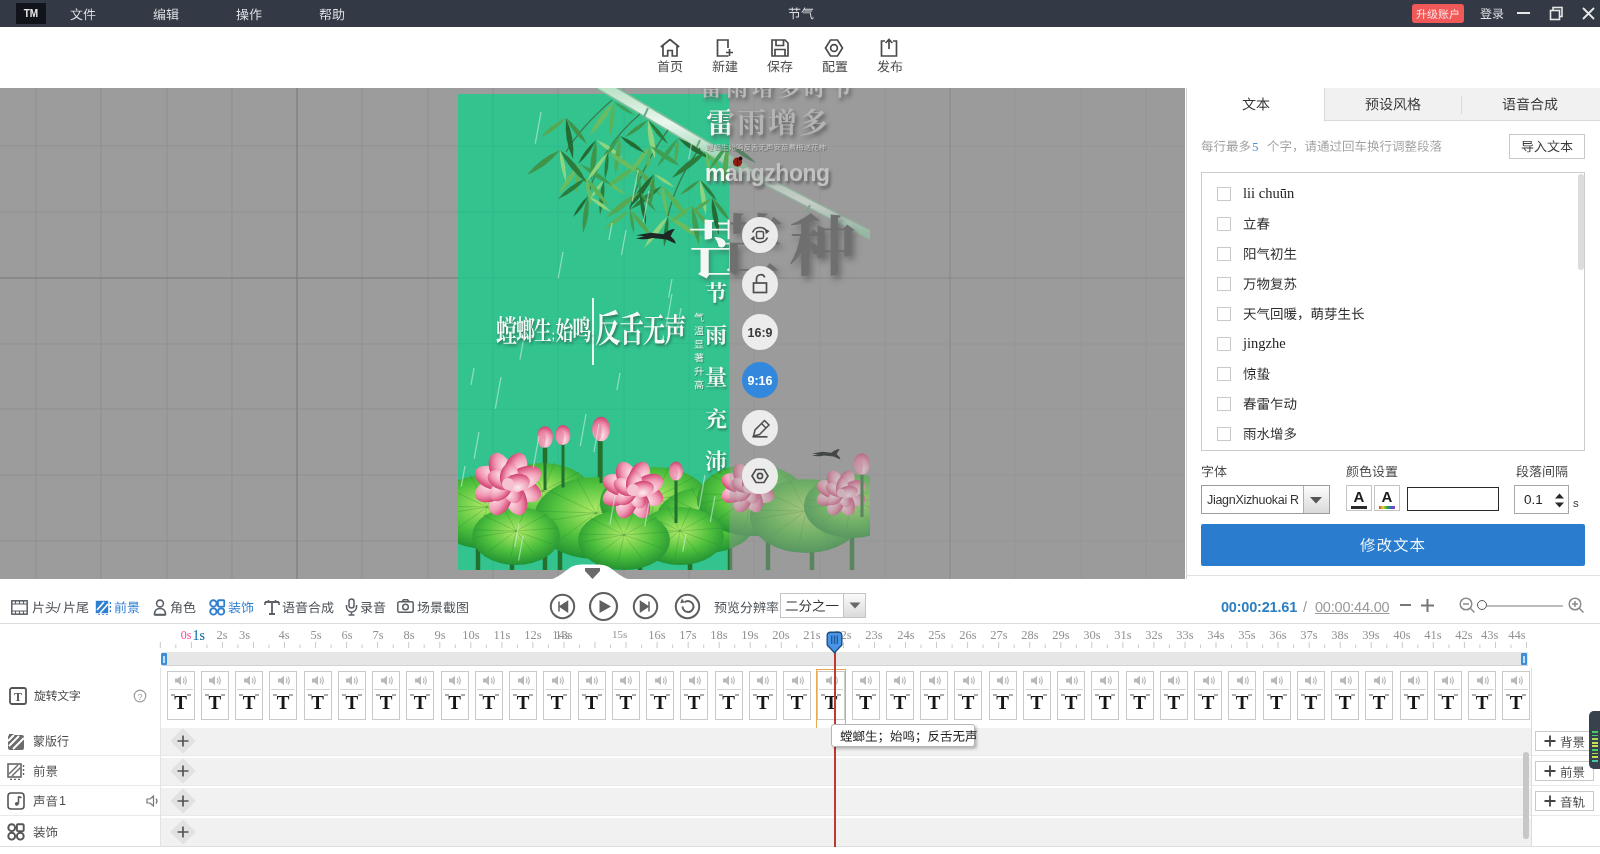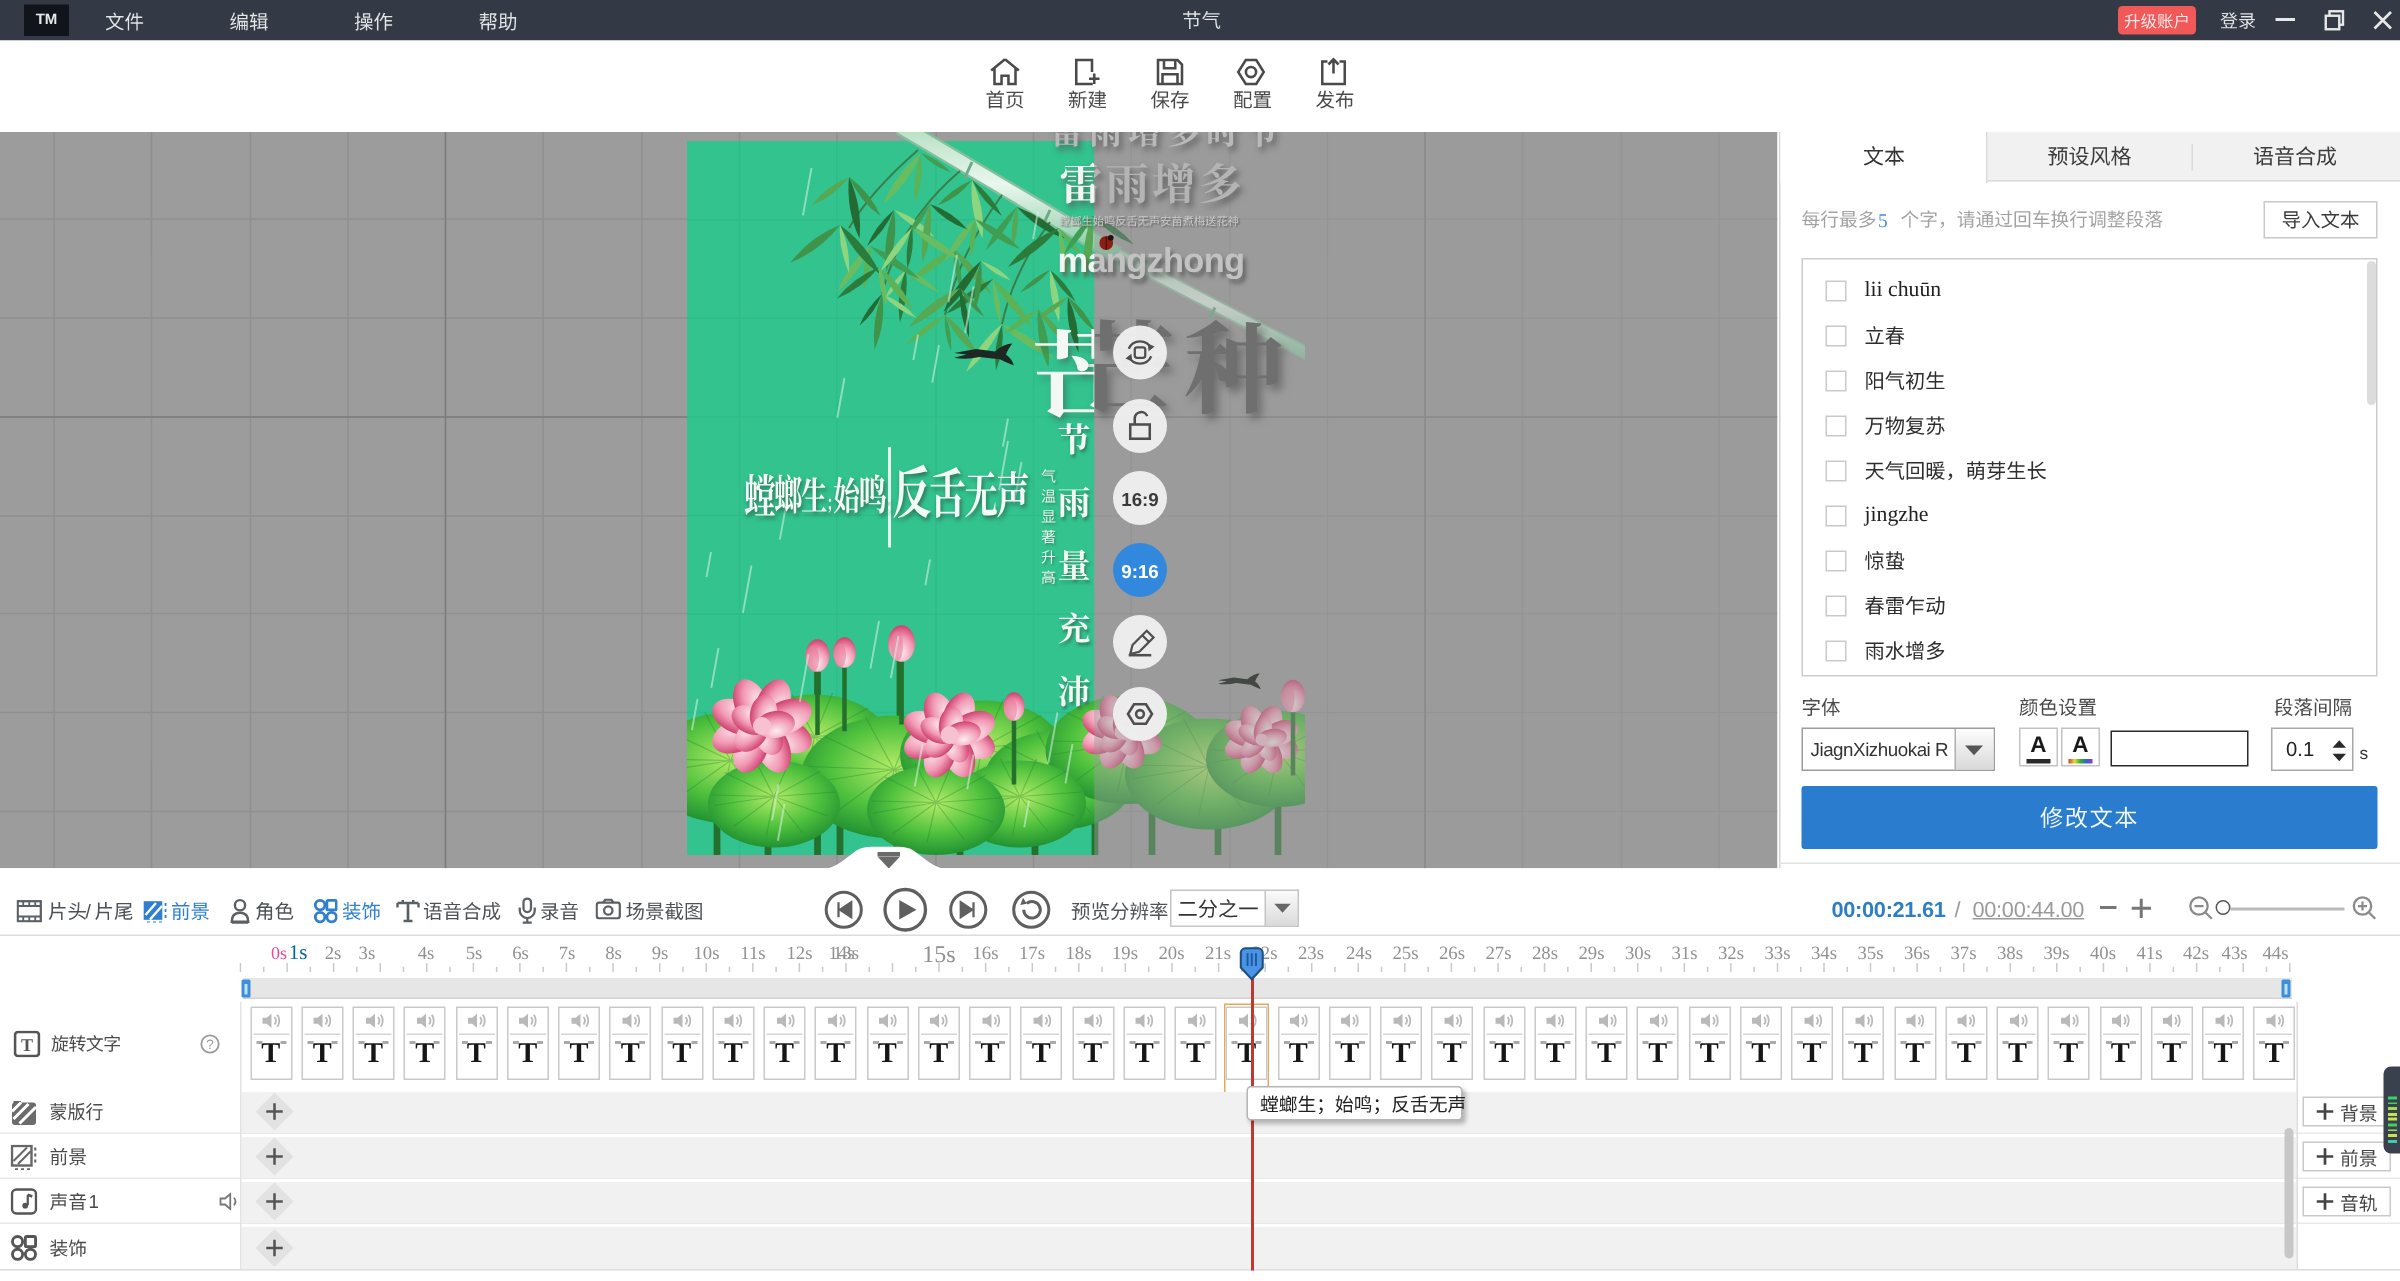--- a/index.html
+++ b/index.html
@@ -631,21 +631,21 @@
 <div class="abs ser" style="left:302px;top:628px;width:28px;text-align:center;font-size:12.5px;color:#919191">5s</div>
 <div class="abs ser" style="left:333px;top:628px;width:28px;text-align:center;font-size:12.5px;color:#919191">6s</div>
 <div class="abs ser" style="left:364px;top:628px;width:28px;text-align:center;font-size:12.5px;color:#919191">7s</div>
 <div class="abs ser" style="left:395px;top:628px;width:28px;text-align:center;font-size:12.5px;color:#919191">8s</div>
 <div class="abs ser" style="left:426px;top:628px;width:28px;text-align:center;font-size:12.5px;color:#919191">9s</div>
 <div class="abs ser" style="left:457px;top:628px;width:28px;text-align:center;font-size:12.5px;color:#919191">10s</div>
 <div class="abs ser" style="left:488px;top:628px;width:28px;text-align:center;font-size:12.5px;color:#919191">11s</div>
 <div class="abs ser" style="left:519px;top:628px;width:28px;text-align:center;font-size:12.5px;color:#919191">12s</div>
 <div class="abs ser" style="left:550px;top:628px;width:28px;text-align:center;font-size:12.5px;color:#919191">13s</div>
 <div class="abs ser" style="left:547px;top:628px;width:28px;text-align:center;font-size:12.5px;color:#919191">14s</div>
-<div class="abs ser" style="left:612px;top:628px;width:28px;text-align:center;font-size:16px;color:#919191">15s</div>
+<div class="abs ser" style="left:612px;top:628px;width:28px;font-size:11px;color:#919191">15s</div>
 <div class="abs ser" style="left:643px;top:628px;width:28px;text-align:center;font-size:12.5px;color:#919191">16s</div>
 <div class="abs ser" style="left:674px;top:628px;width:28px;text-align:center;font-size:12.5px;color:#919191">17s</div>
 <div class="abs ser" style="left:705px;top:628px;width:28px;text-align:center;font-size:12.5px;color:#919191">18s</div>
 <div class="abs ser" style="left:736px;top:628px;width:28px;text-align:center;font-size:12.5px;color:#919191">19s</div>
 <div class="abs ser" style="left:767px;top:628px;width:28px;text-align:center;font-size:12.5px;color:#919191">20s</div>
 <div class="abs ser" style="left:798px;top:628px;width:28px;text-align:center;font-size:12.5px;color:#919191">21s</div>
 <div class="abs ser" style="left:829px;top:628px;width:28px;text-align:center;font-size:12.5px;color:#919191">22s</div>
 <div class="abs ser" style="left:860px;top:628px;width:28px;text-align:center;font-size:12.5px;color:#919191">23s</div>
 <div class="abs ser" style="left:892px;top:628px;width:28px;text-align:center;font-size:12.5px;color:#919191">24s</div>
 <div class="abs ser" style="left:923px;top:628px;width:28px;text-align:center;font-size:12.5px;color:#919191">25s</div>

